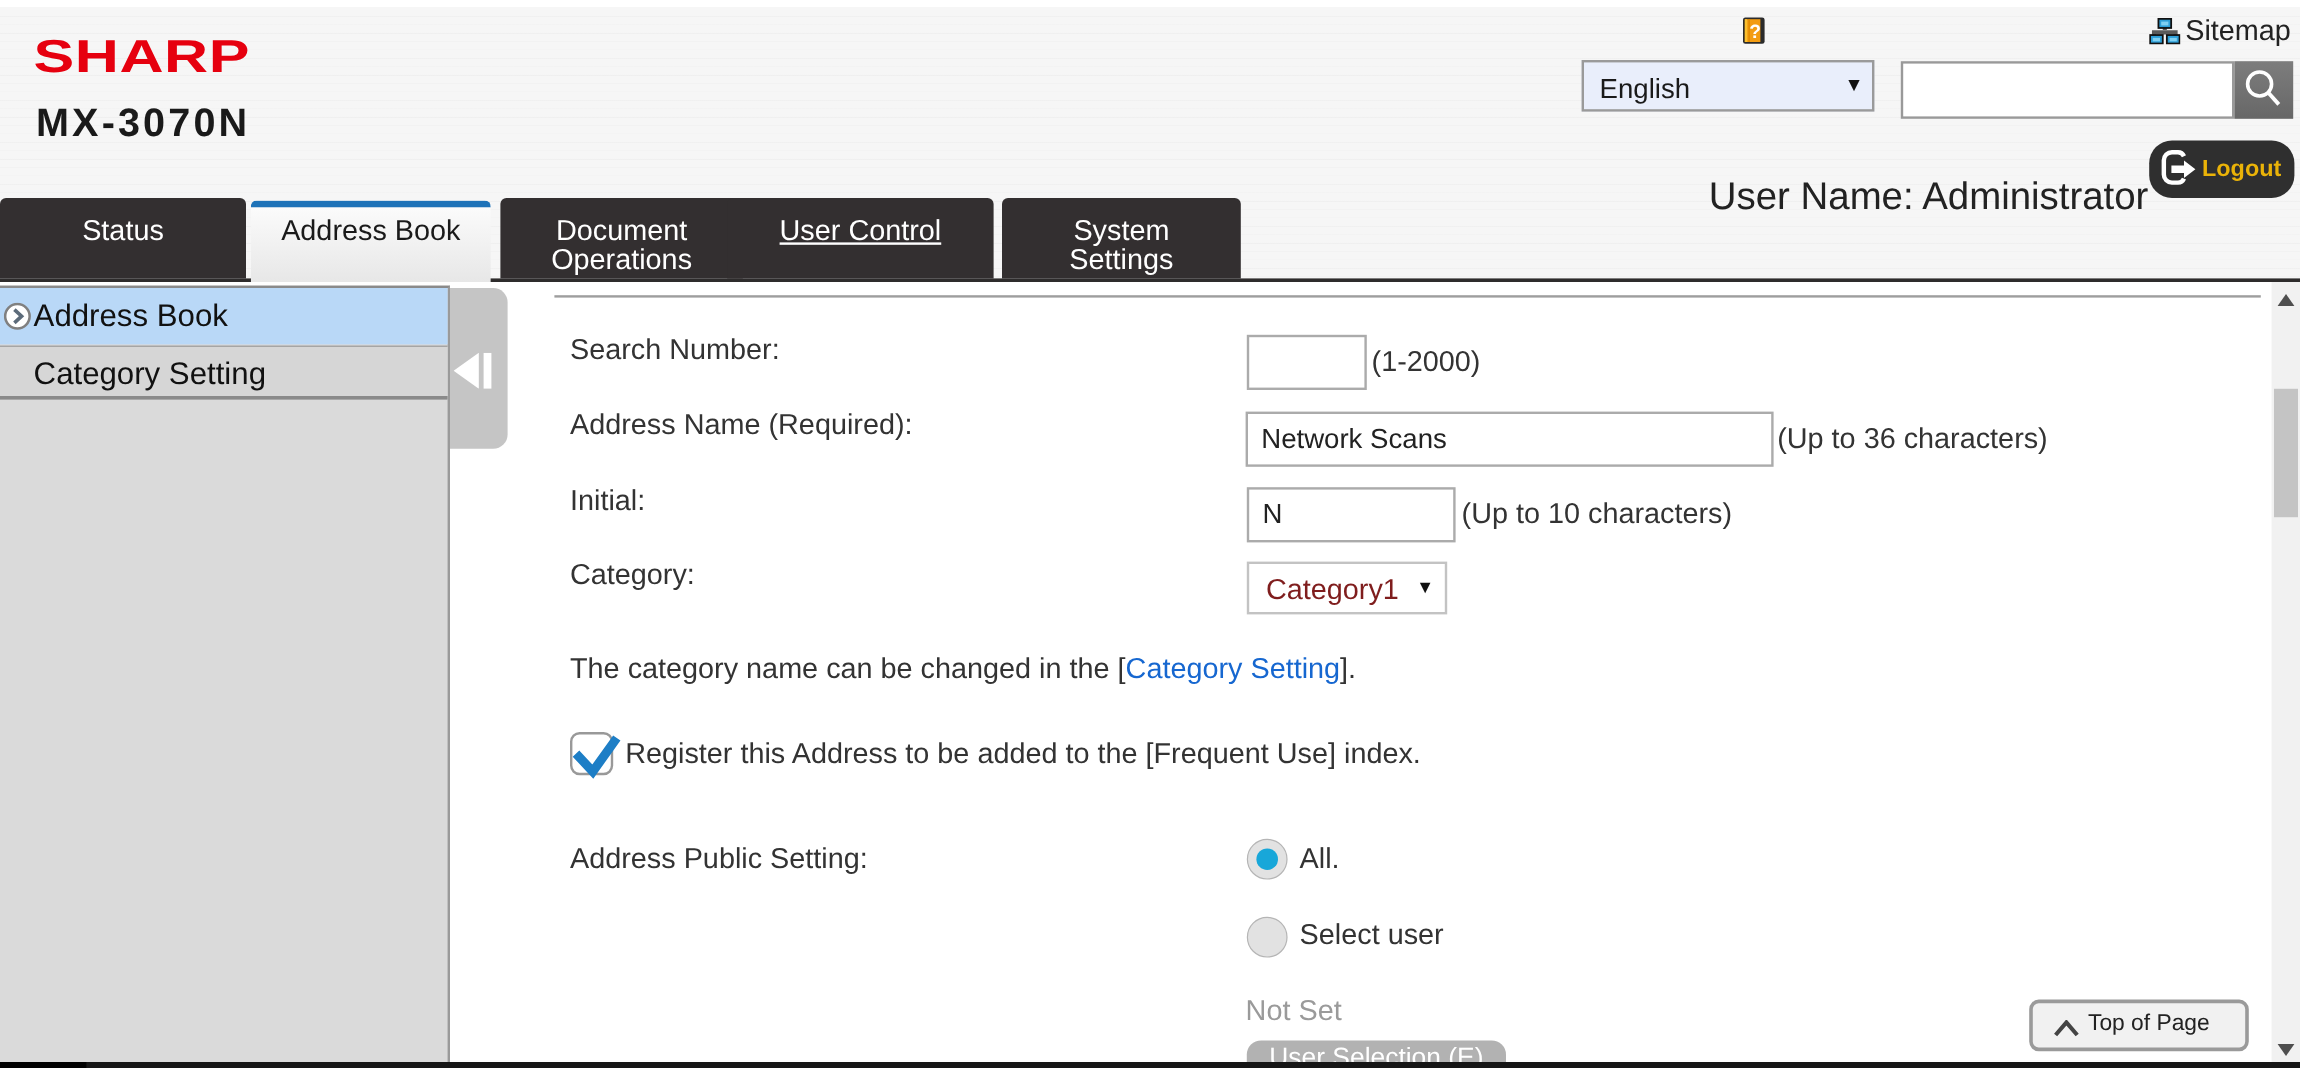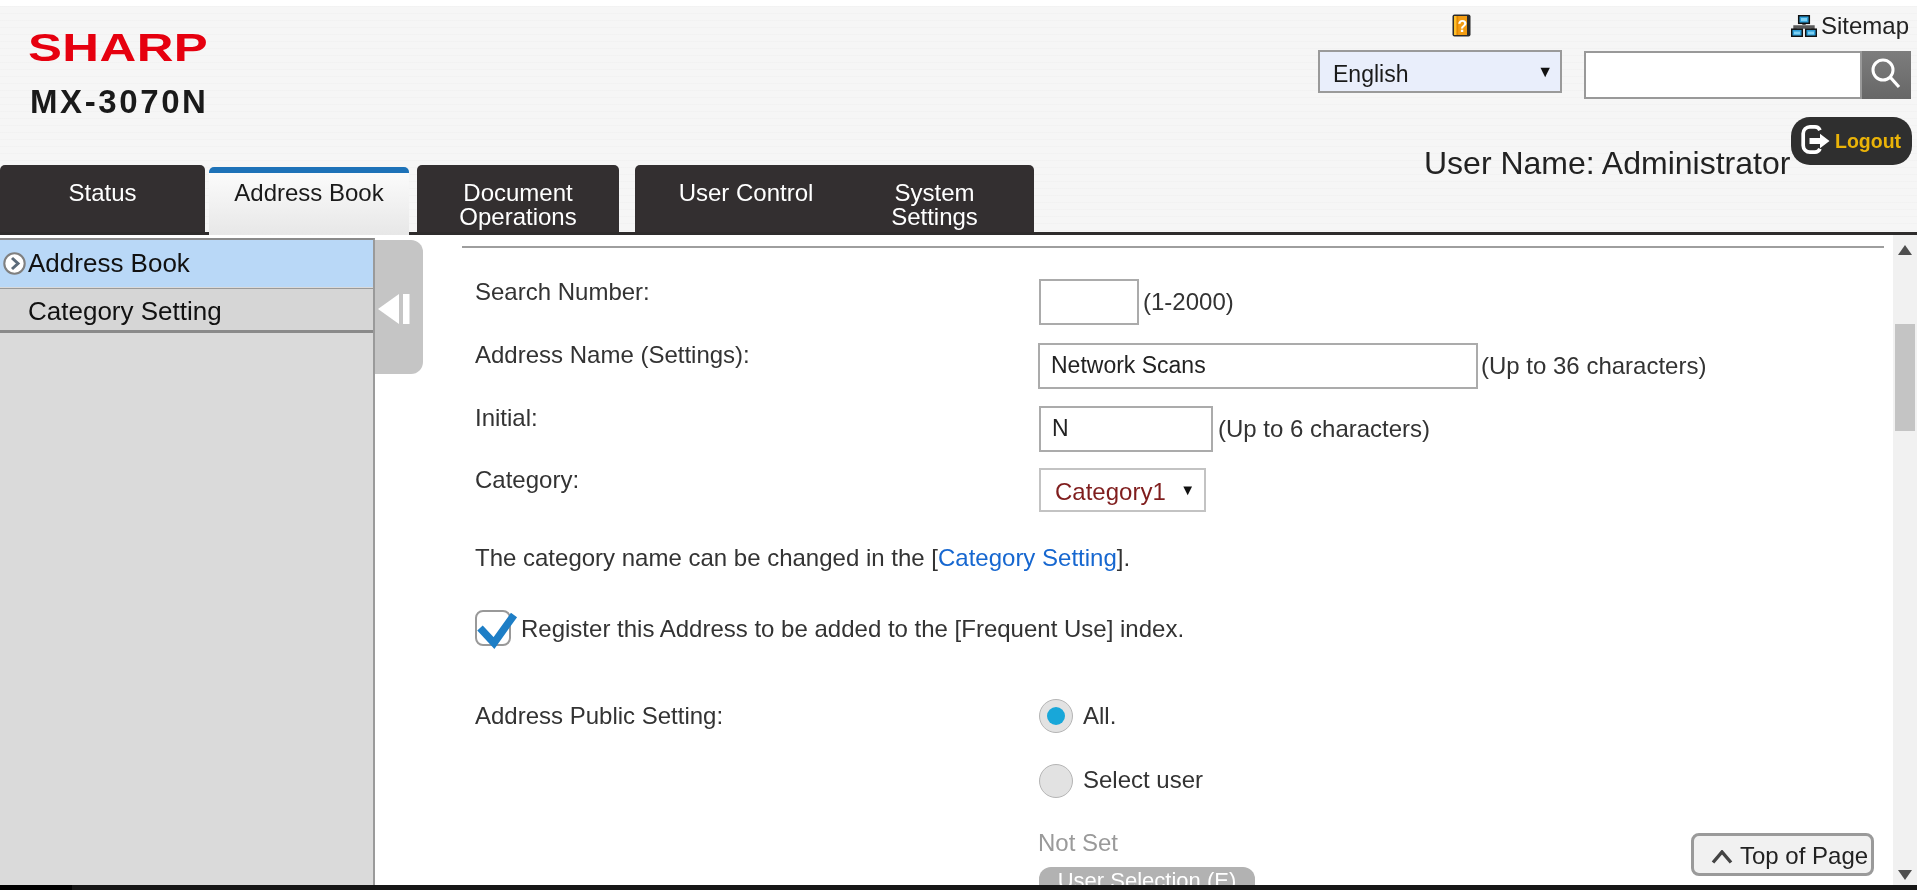--- a/index.html
+++ b/index.html
@@ -26,21 +26,21 @@
   border-radius:19px; color:#eab308; }
 #logout .txt { position:absolute; left:44px; top:13px; font-size:19.5px; font-weight:bold; }
 
 
 #tabline { position:absolute; left:0; top:232px; width:1917px; height:3px; background:#2e2c2c; }
 .tab { position:absolute; top:165px; height:67px; background:#332f30; color:#fff; font-size:24px;
   border-radius:5px 5px 0 0; display:flex; align-items:flex-start; justify-content:center;
   text-align:center; line-height:24px; padding-top:16px; }
 #tab1 { left:0px;   width:205px; }
 #tab3 { left:417px; width:202px; }
-#tab4 { left:635px; width:222px; }
+#tab4 { left:606px; width:222px;text-decoration:underline; }
 #tab5 { left:835px; width:199px; }
 #tab2 { position:absolute; left:209px; top:167px; width:200px; height:68px;
   background:linear-gradient(#fbfbfb,#e7e7e7); border-top:6px solid #1d72b8; border-radius:5px 5px 0 0;
   color:#1a1a1a; font-size:24px; display:flex; align-items:flex-start; justify-content:center;
   line-height:24px; padding-top:8px; }
 
 
 #sidebar { position:absolute; left:0; top:238px; width:375px; height:647px; background:#dadada;
   border-top:2px solid #8a8a8a; border-right:2px solid #9a9a9a; }
 #side1 { position:absolute; left:0; top:0; width:373px; height:47px; background:#b9d8f7;
@@ -62,21 +62,21 @@
 #selcat .arr { position:absolute; right:9px; top:11px; font-size:15px; color:#111; }
 a.link { color:#1667d0; text-decoration:none; }
 #checkbox { position:absolute; left:475px; top:610px; width:36px; height:36px; background:#fff;
   border:2px solid #999; border-radius:8px; }
 .radio { position:absolute; width:34px; height:34px; border-radius:50%; background:#e2e2e2; border:1px solid #b5b5b5; }
 .radio .dot { position:absolute; left:7px; top:7px; width:18px; height:18px; border-radius:50%; background:#18a7d9; }
 #notset { position:absolute; left:1038px; top:829px; font-size:24px; color:#9a9a9a; }
 #graybtn { position:absolute; left:1039px; top:867px; width:216px; height:40px; background:#b2b2b2;
   border-radius:12px; color:#fff; font-size:22px; text-align:center; line-height:28px; }
 #topofpage { position:absolute; left:1691px; top:833px; width:183px; height:43px; background:#f1f1f1;
-  border:3px solid #9a9a9a; border-radius:8px; font-size:24px; color:#222; }
+  border:3px solid #9a9a9a; border-radius:8px; font-size:19px; color:#222; }
 #topofpage .txt { position:absolute; left:46px; top:6px; }
 
 
 #sbtrack { position:absolute; left:1893px; top:235px; width:24px; height:655px; background:#f1f1f1; }
 #sbthumb { position:absolute; left:1895px; top:324px; width:20px; height:107px; background:#c4c4c4; }
 #bottombar { position:absolute; left:0; top:885px; width:1917px; height:5px; background:#161616; }
 #bottombar .blk { position:absolute; left:0; top:0; width:72px; height:5px; background:#000; }
 </style>
 </head>
 <body>
@@ -147,31 +147,31 @@
     <rect x="25" y="0" width="6.5" height="30" fill="#fff"></rect>
   </svg>
 </div>
 
 <div id="sepline"></div>
 
 <div class="lbl24" style="left:475px; top:278px;">Search Number:</div>
 <div class="inp" style="left:1039px; top:279px; width:100px; height:46px;"></div>
 <div class="lbl24" style="left:1143px; top:288px;">(1-2000)</div>
 
-<div class="lbl24" style="left:475px; top:341px;">Address Name (Settings):</div>
+<div class="lbl24" style="left:475px; top:341px;">Address Name (Required):</div>
 <div class="inp" style="left:1038px; top:343px; width:440px; height:46px;">
     <span class="v">Network Scans</span>
   </div>
 <div class="lbl24" style="left:1481px; top:352px;">(Up to 36 characters)</div>
 
 <div class="lbl24" style="left:475px; top:404px;">Initial:</div>
 <div class="inp" style="left:1039px; top:406px; width:174px; height:46px;">
     <span class="v">N</span>
   </div>
-<div class="lbl24" style="left:1218px; top:415px;">(Up to 6 characters)</div>
+<div class="lbl24" style="left:1218px; top:415px;">(Up to 10 characters)</div>
 
 <div class="lbl24" style="left:475px; top:466px;">Category:</div>
 <div id="selcat">
     <span class="v">Category1</span>
     <span class="arr">▼</span>
   </div>
 
 <div class="lbl24" style="left:475px; top:544px;">The category name can be changed in the [<a class="link">Category Setting</a>].</div>
 
 <div id="checkbox">

